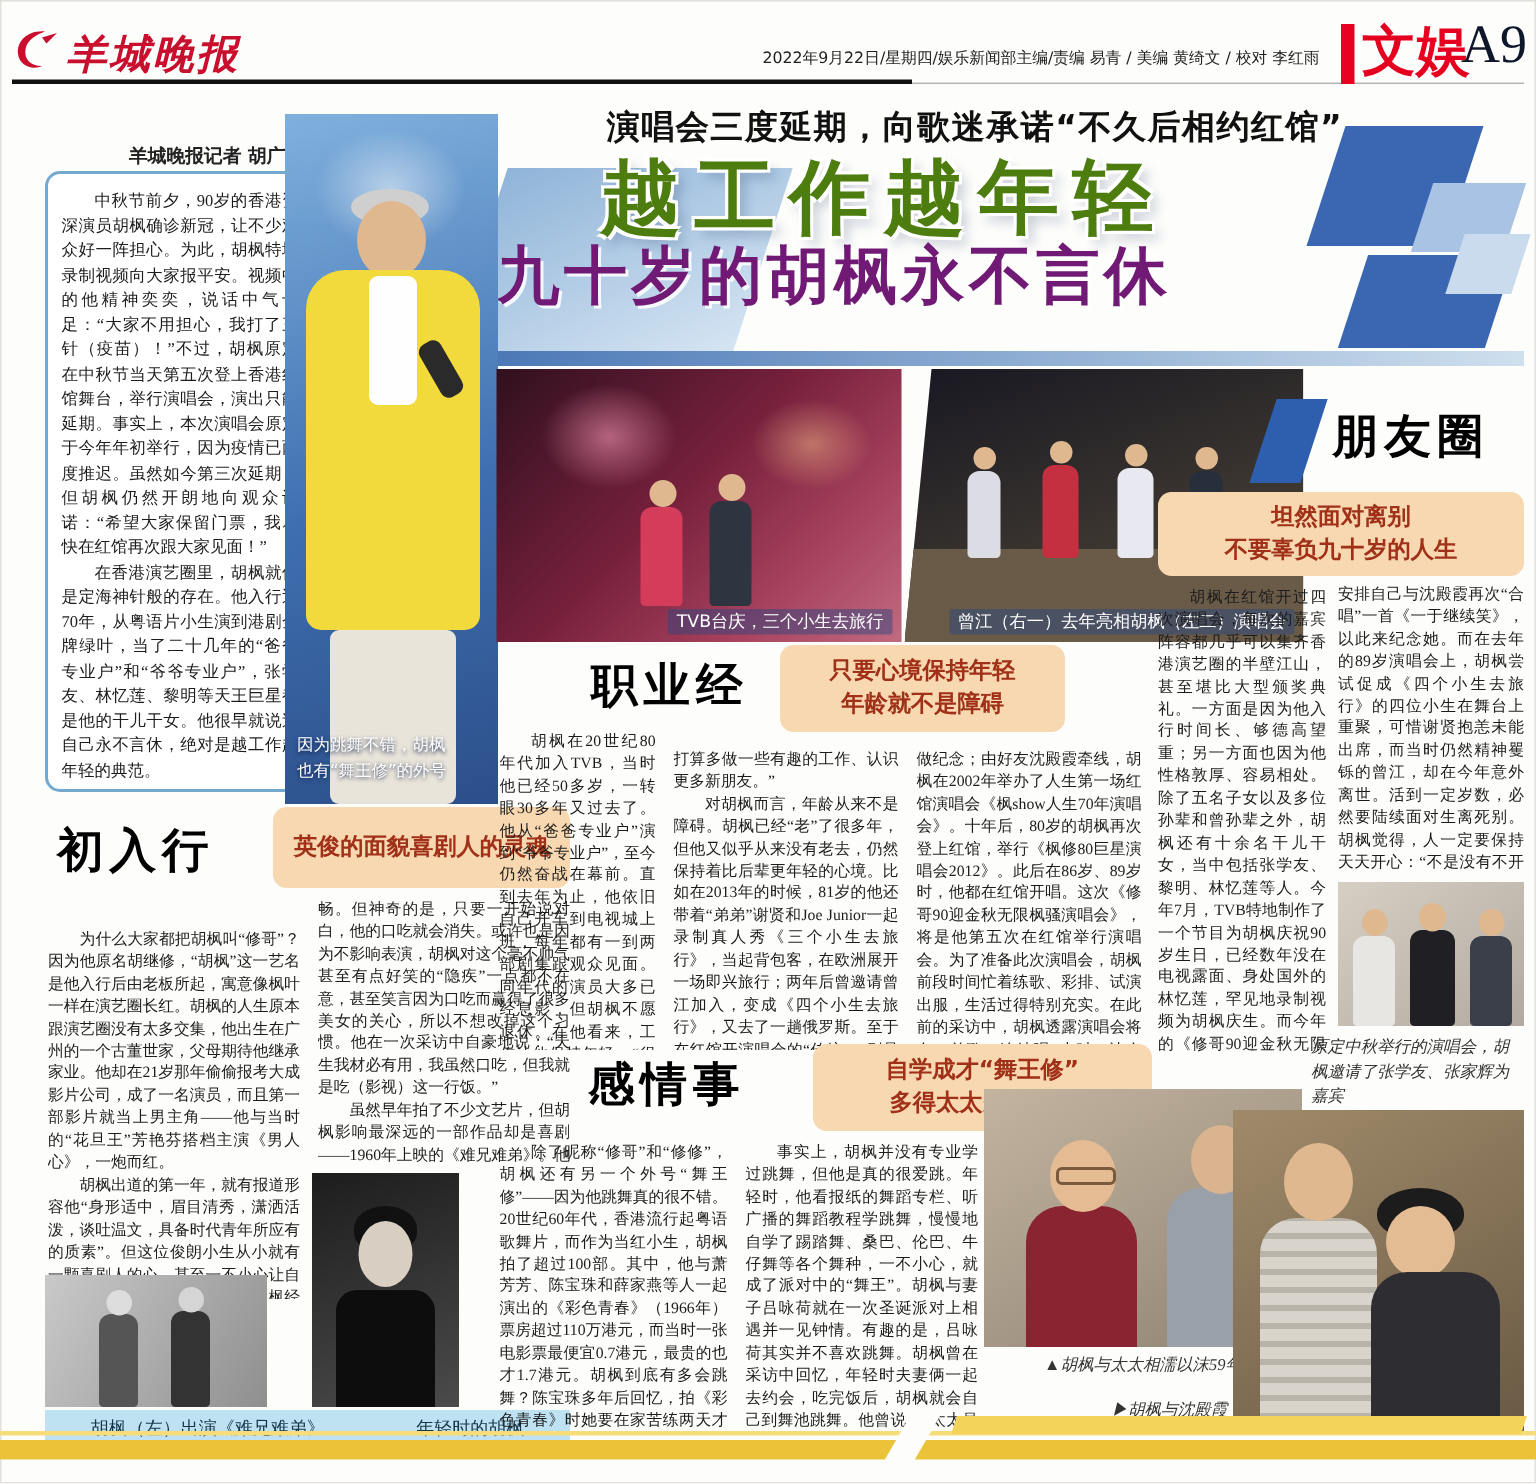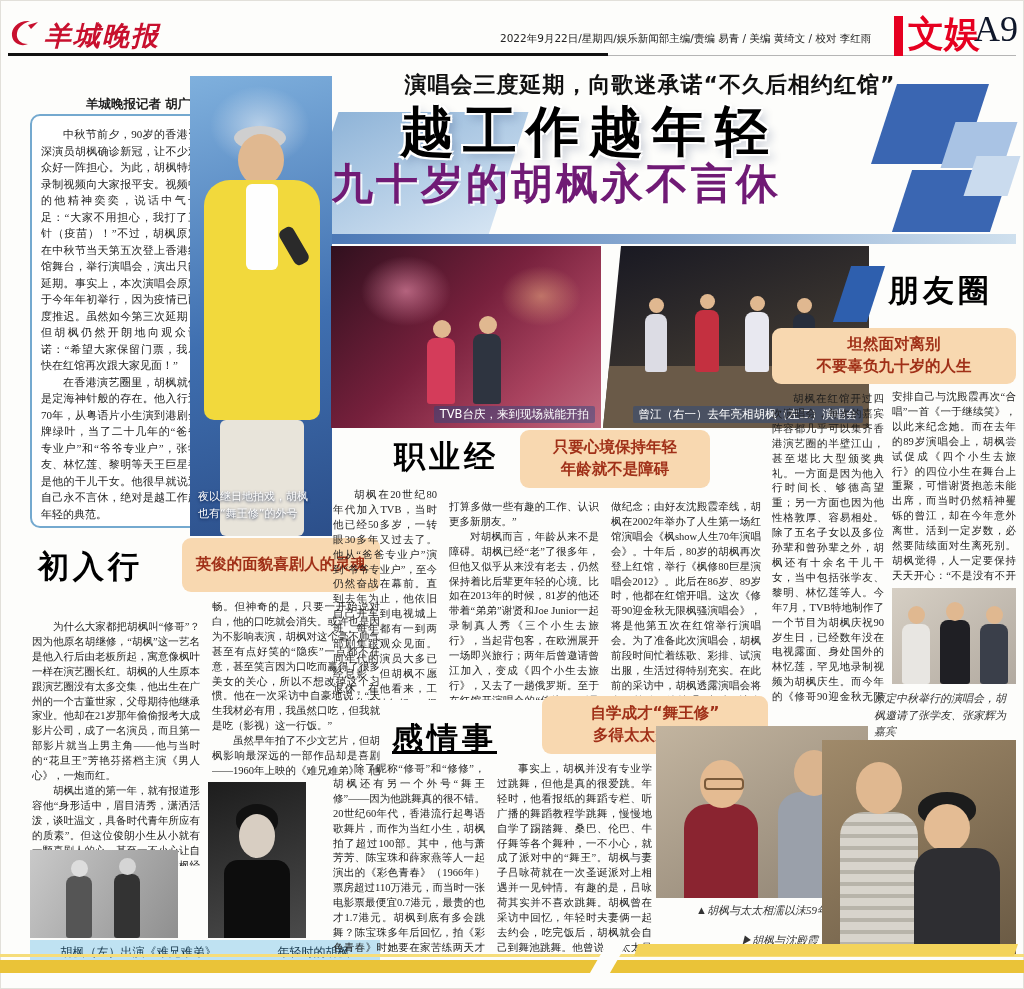--- a/index.html
+++ b/index.html
@@ -3,30 +3,30 @@
 <meta charset="utf-8">
 <style>
   html,body{margin:0;padding:0;}
   body{width:1024px;height:989px;position:relative;background:#fdfdfb;overflow:hidden;
        font-family:"Liberation Serif",serif;}
   .abs{position:absolute;}
   .page-frame{left:0;top:0;width:1022px;height:987px;border:1px solid #e2e0da;}
   
   .logo-text{font-family:"DejaVu Serif",serif;font-style:italic;font-weight:bold;
              font-size:27px;color:#c8102e;letter-spacing:2px;}
-  .dateline{font-family:"DejaVu Sans",sans-serif;font-size:10.5px;color:#222;text-align:left;}
+  .dateline{font-family:"DejaVu Sans",sans-serif;font-size:10.5px;color:#222;text-align:center;}
   .red-bar{background:#e60020;}
   .section-label{font-family:"DejaVu Sans",sans-serif;font-weight:900;font-size:36px;color:#e60020;}
   .page-number{font-family:Liberation Serif, serif;font-size:36px;color:#0f172a;}
   .rule-thick{background:#111;}
   .rule-thin{background:#b5b5b5;}
   
   .kicker{font-family:"DejaVu Sans",sans-serif;font-weight:bold;font-size:22px;color:#111;
           letter-spacing:1px;text-align:center;}
-  .hl1{font-family:"DejaVu Sans",sans-serif;font-weight:900;font-size:54px;color:#000000;
+  .hl1{font-family:"DejaVu Sans",sans-serif;font-weight:900;font-size:54px;color:#4d7c0f;
        letter-spacing:9px;white-space:nowrap;
        text-shadow:2px 2px 0 #fff,-2px -2px 0 #fff,2px -2px 0 #fff,-2px 2px 0 #fff,5px 5px 8px rgba(20,40,90,.25);}
   .hl2{font-family:"DejaVu Sans",sans-serif;font-weight:900;font-size:42px;color:#701a75;
        letter-spacing:3px;white-space:nowrap;text-shadow:2px 2px 0 rgba(255,255,255,.85);}
   .skew{transform:skewX(-18deg);}
   .byline{font-family:"DejaVu Sans",sans-serif;font-weight:bold;font-size:12.5px;color:#222;}
   
   .bodytxt{font-size:10.5px;line-height:1.42;text-align:justify;color:#1c1c1c;overflow:hidden;}
   .bodytxt p{margin:0;text-indent:2em;}
   .bodytxt p.noind{text-indent:0;}
@@ -91,33 +91,33 @@
 
 <div class="abs photo" style="left:190px;top:76px;width:142px;height:460px;background:linear-gradient(165deg,#7fb0dd,#3f6fb0 55%,#2c4f8a);">
   <div class="abs" style="left:20px;top:10px;width:100px;height:80px;background:radial-gradient(closest-side,rgba(255,255,255,.5),rgba(255,255,255,0));"></div>
   <div class="abs" style="left:44px;top:50px;width:52px;height:24px;border-radius:50%;background:#cfcfcf;"></div>
   <div class="head" style="left:48px;top:58px;width:46px;height:52px;"></div>
   <div class="abs" style="left:14px;top:104px;width:116px;height:240px;border-radius:26px 26px 10px 10px;background:#f2d93c;"></div>
   <div class="abs" style="left:56px;top:108px;width:32px;height:86px;background:#fefefe;border-radius:6px;"></div>
   <div class="abs" style="left:96px;top:150px;width:16px;height:40px;background:#2a2a2a;border-radius:6px;transform:rotate(-30deg);"></div>
   <div class="abs" style="left:30px;top:344px;width:84px;height:116px;background:#e8e4da;border-radius:6px;"></div>
   <div class="hero-cap">
-    <div>夜以继日地拍戏，胡枫</div>
+    <div>因为跳舞不错，胡枫</div>
     <div>也有“舞王修”的外号</div>
   </div>
 </div>
 
 <div class="abs photo" style="left:331px;top:246px;width:270px;height:182px;background:linear-gradient(135deg,#30101e,#76203c 45%,#a8425e 75%,#c06a80);">
   <div class="abs" style="left:30px;top:10px;width:90px;height:70px;background:radial-gradient(closest-side,rgba(255,160,190,.55),rgba(255,160,190,0));"></div>
   <div class="abs" style="left:170px;top:20px;width:80px;height:60px;background:radial-gradient(closest-side,rgba(255,200,140,.45),rgba(255,200,140,0));"></div>
   <div class="fig" style="left:96px;top:92px;width:28px;height:66px;background:#d43c5a;"></div>
   <div class="head" style="left:102px;top:74px;width:18px;height:18px;"></div>
   <div class="fig" style="left:142px;top:88px;width:28px;height:70px;background:#2e3440;"></div>
   <div class="head" style="left:148px;top:70px;width:18px;height:18px;"></div>
-  <div class="cap-overlay">TVB台庆，来到现场就能开拍</div>
+  <div class="cap-overlay">TVB台庆，三个小生去旅行</div>
 </div>
 <div class="abs photo" style="left:603px;top:246px;width:266px;height:182px;background:linear-gradient(160deg,#181822,#3c3630 60%,#57483a);clip-path:polygon(18px 0,100% 0,100% 100%,0 100%);">
   <div class="abs" style="left:0;top:120px;width:266px;height:62px;background:#6a5a48;"></div>
   <div class="fig" style="left:42px;top:68px;width:22px;height:58px;background:#dcdce4;"></div>
   <div class="head" style="left:46px;top:52px;width:15px;height:15px;"></div>
   <div class="fig" style="left:92px;top:64px;width:24px;height:62px;background:#c43040;"></div>
   <div class="head" style="left:97px;top:48px;width:15px;height:15px;"></div>
   <div class="fig" style="left:142px;top:66px;width:24px;height:60px;background:#e8e8f0;"></div>
   <div class="head" style="left:147px;top:50px;width:15px;height:15px;"></div>
   <div class="fig" style="left:190px;top:68px;width:22px;height:58px;background:#272e3c;"></div>
@@ -162,21 +162,21 @@
   <p>胡枫在20世纪80年代加入TVB，当时他已经50多岁，一转眼30多年又过去了。他从“爸爸专业户”演到“爷爷专业户”，至今仍然奋战在幕前。直到去年为止，他依旧自己开车到电视城上班，每年都有一到两部剧集跟观众见面。同年代的演员大多已经息影，但胡枫不愿退休。在他看来，工作让他保持年轻：“很多朋友到了退休年龄，大半生为了工作奔波劳碌，要退休享受人生。可是一退下来，健康往往江河日下，身体越来越差，结果什么都做不了。所以我不会退休，还</p>
 </div>
 <div class="abs bodytxt" style="left:449px;top:500px;width:150px;height:200px;">
   <p class="noind">打算多做一些有趣的工作、认识更多新朋友。”</p>
   <p>对胡枫而言，年龄从来不是障碍。胡枫已经“老”了很多年，但他又似乎从来没有老去，仍然保持着比后辈更年轻的心境。比如在2013年的时候，81岁的他还带着“弟弟”谢贤和Joe Junior一起录制真人秀《三个小生去旅行》，当起背包客，在欧洲展开一场即兴旅行；两年后曾邀请曾江加入，变成《四个小生去旅行》，又去了一趟俄罗斯。至于在红馆开演唱会的“传统”，则是从胡枫70岁那年开始的：当时恰逢他70岁大寿，有朋友提议他可以开个演唱会当</p>
 </div>
 <div class="abs bodytxt" style="left:611px;top:500px;width:150px;height:200px;">
   <p class="noind">做纪念；由好友沈殿霞牵线，胡枫在2002年举办了人生第一场红馆演唱会《枫show人生70年演唱会》。十年后，80岁的胡枫再次登上红馆，举行《枫修80巨星演唱会2012》。此后在86岁、89岁时，他都在红馆开唱。这次《修哥90迎金秋无限枫骚演唱会》，将是他第五次在红馆举行演唱会。为了准备此次演唱会，胡枫前段时间忙着练歌、彩排、试演出服，生活过得特别充实。在此前的采访中，胡枫透露演唱会将有30首歌，连续唱3小时，让人不得不佩服这位90岁老人家的充沛精力。</p>
 </div>
 
-<div class="abs sec-title" style="left:392px;top:718px;text-decoration:underline;">感情事</div>
+<div class="abs sec-title" style="left:392px;top:702px;">感情事</div>
 <div class="abs sub-box" style="left:542px;top:696px;width:226px;height:58px;">
   <span>自学成才“舞王修”</span>
   <span>多得太太多年包容</span>
 </div>
 <div class="abs bodytxt" style="left:333px;top:762px;width:152px;height:190px;">
   <p>除了昵称“修哥”和“修修”，胡枫还有另一个外号“舞王修”——因为他跳舞真的很不错。20世纪60年代，香港流行起粤语歌舞片，而作为当红小生，胡枫拍了超过100部。其中，他与萧芳芳、陈宝珠和薛家燕等人一起演出的《彩色青春》（1966年）票房超过110万港元，而当时一张电影票最便宜0.7港元，最贵的也才1.7港元。胡枫到底有多会跳舞？陈宝珠多年后回忆，拍《彩色青春》时她要在家苦练两天才敢开机，而胡枫对这种要“穿皮鞋跳舞”的戏，来到现场就能开拍，但记舞步这些对他来说只是小菜一碟：“拍戏以跳舞为主，没什么需要预先排好，来了就行。最辛苦是现场没冷气，加上要穿西装打领带，上强劲的灯光，不跳舞都会一身汗。”</p>
 </div>
 <div class="abs bodytxt" style="left:497px;top:762px;width:155px;height:190px;">
   <p>事实上，胡枫并没有专业学过跳舞，但他是真的很爱跳。年轻时，他看报纸的舞蹈专栏、听广播的舞蹈教程学跳舞，慢慢地自学了踢踏舞、桑巴、伦巴、牛仔舞等各个舞种，一不小心，就成了派对中的“舞王”。胡枫与妻子吕咏荷就在一次圣诞派对上相遇并一见钟情。有趣的是，吕咏荷其实并不喜欢跳舞。胡枫曾在采访中回忆，年轻时夫妻俩一起去约会，吃完饭后，胡枫就会自己到舞池跳舞。他曾说：“太太虽然不鼓励我出去跳舞，但也不会反对。工作很辛苦，夜以继日地拍戏，业余时间我喜欢跳舞享受，太太有空会陪我去，但十次只有三四次。如果太太也爱跳，我当然开心，但兴趣是不能强迫的。”胡枫和吕咏荷相濡以沫59年，一直到吕咏荷2016年离世。这么多年来，两人互相包容，造就了这段演艺圈中的婚姻佳话。</p>
 </div>

